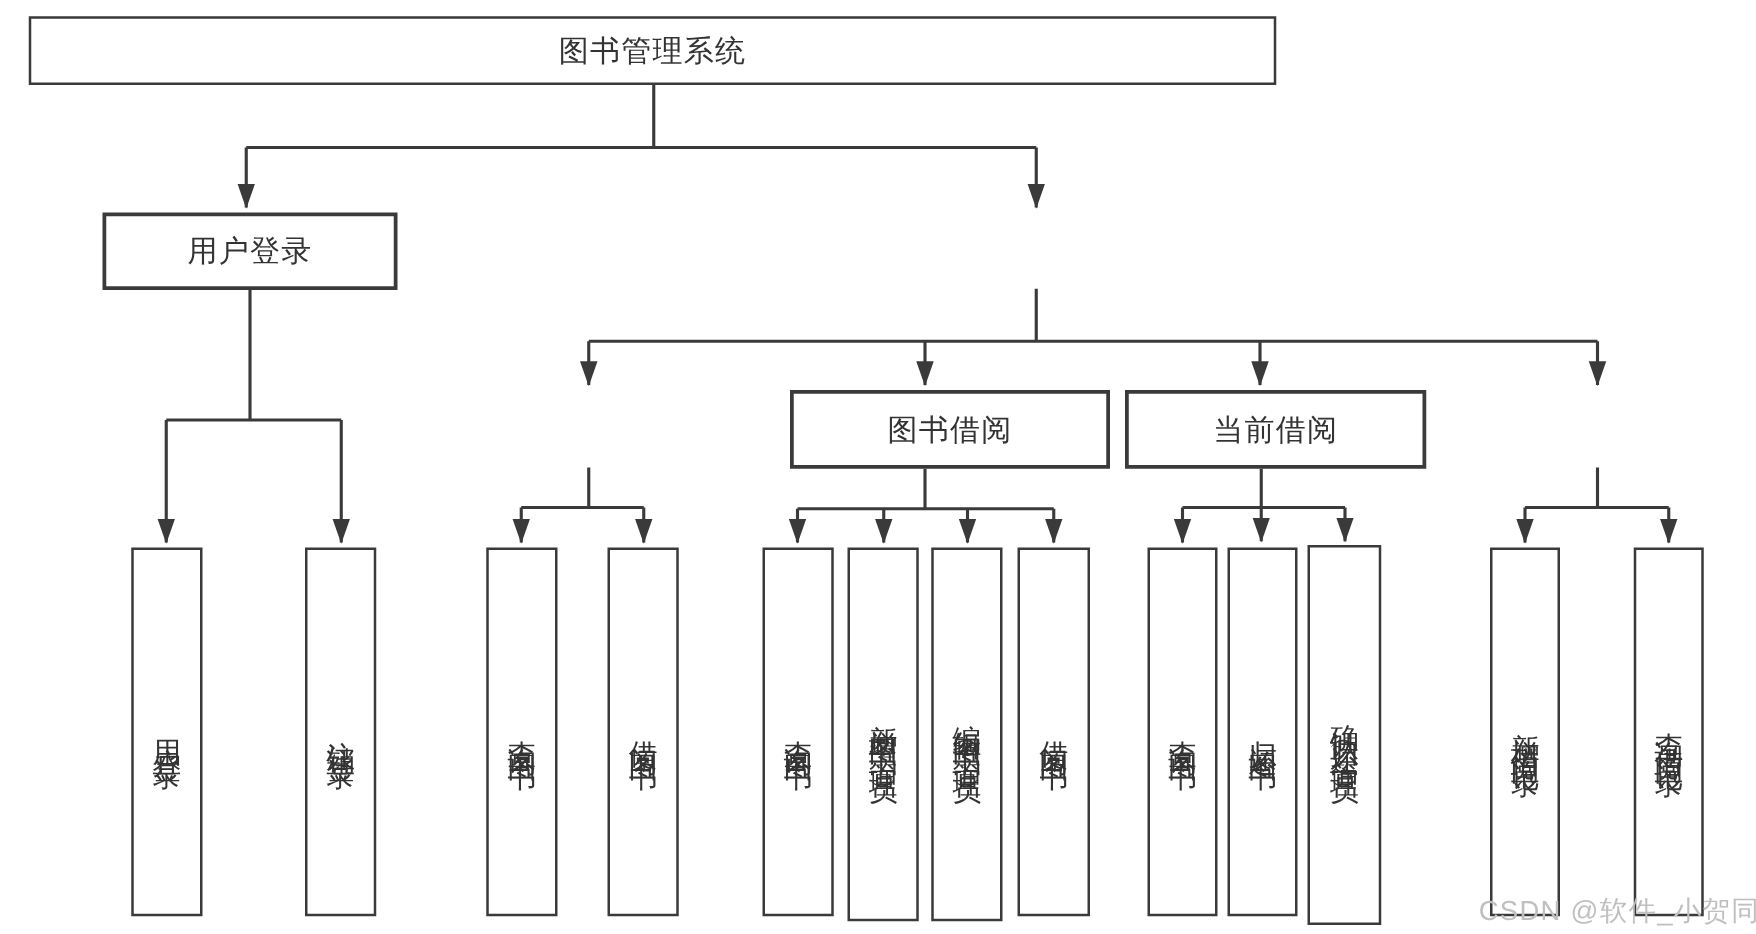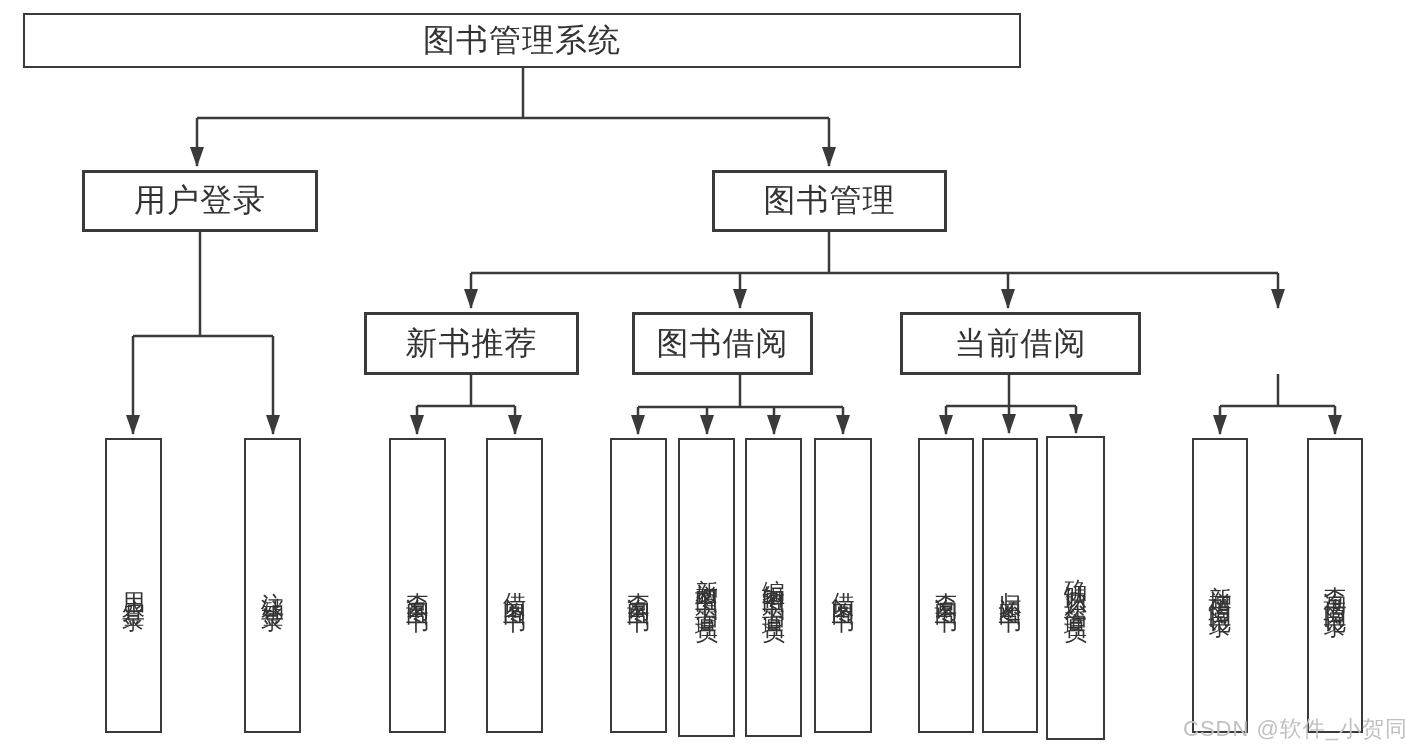--- a/index.html
+++ b/index.html
@@ -37,21 +37,21 @@
     position: absolute;
     background: #ffffff;
     border: 2px solid var(--line);
     display: flex;
     align-items: center;
     justify-content: center;
     color: var(--text);
     text-align: center;
   }
   .box.thick { border-width: 3px; }
-  .h-label { font-size: 32px; letter-spacing: 1px; white-space: nowrap; text-align: center; }
+  .h-label { font-size: 24px; letter-spacing: 1px; white-space: nowrap; text-align: center; }
   .v-box {
     writing-mode: vertical-rl;
     font-size: 23px;
     letter-spacing: 6px;
     line-height: 1;
   }
   .watermark {
     position: absolute;
     left: 1183px;
     top: 714px;
@@ -129,28 +129,22 @@
     </g>
   </svg>
 
   <div class="box" style="left:23px; top:13px; width:998px; height:55px;">
     <span class="h-label">图书管理系统</span>
   </div>
 
   <div class="box thick" style="left:82px; top:170px; width:236px; height:62px;">
     <span class="h-label">用户登录</span>
   </div>
-  <div class="box thick" style="left:712px; top:170px; width:235px; height:62px;">
-    <span class="h-label">图书管理</span>
-  </div>
 
-  <div class="box thick" style="left:364px; top:312px; width:215px; height:63px;">
-    <span class="h-label">新书推荐</span>
-  </div>
-  <div class="box thick" style="left:632px; top:312px; width:181px; height:63px;">
+  <div class="box thick" style="left:632px; top:312px; width:256px; height:63px;">
     <span class="h-label">图书借阅</span>
   </div>
   <div class="box thick" style="left:900px; top:312px; width:241px; height:63px;">
     <span class="h-label">当前借阅</span>
   </div>
 
   <div class="box v-box" style="left:105px; top:438px; width:57px; height:295px;">用户登录</div>
   <div class="box v-box" style="left:244px; top:438px; width:57px; height:295px;">注销登录</div>
 
   <div class="box v-box" style="left:389px; top:438px; width:57px; height:295px;">查询图书</div>

